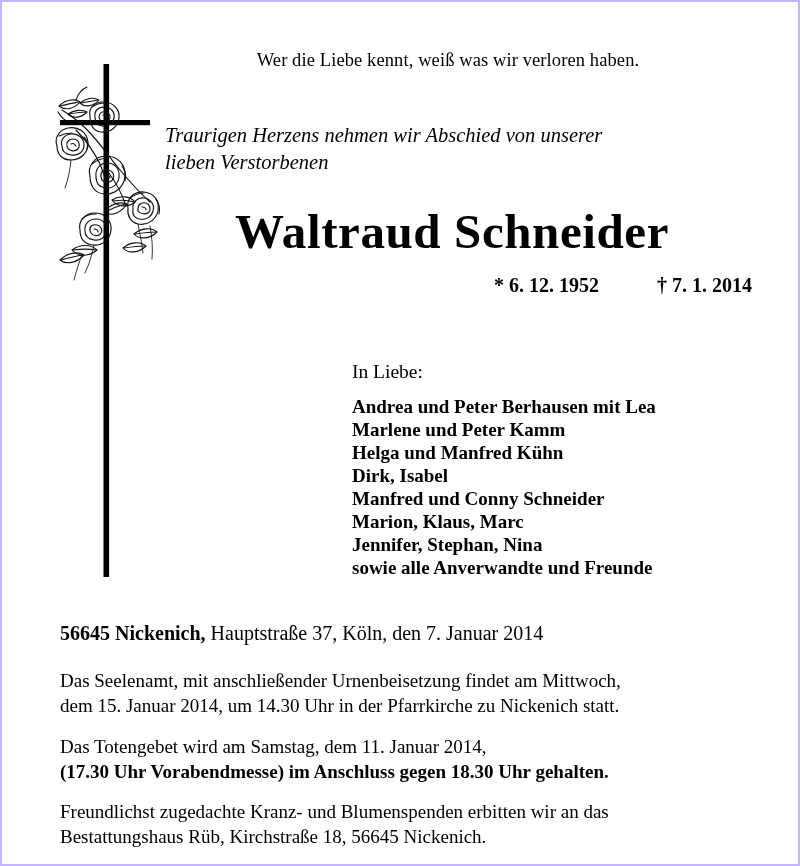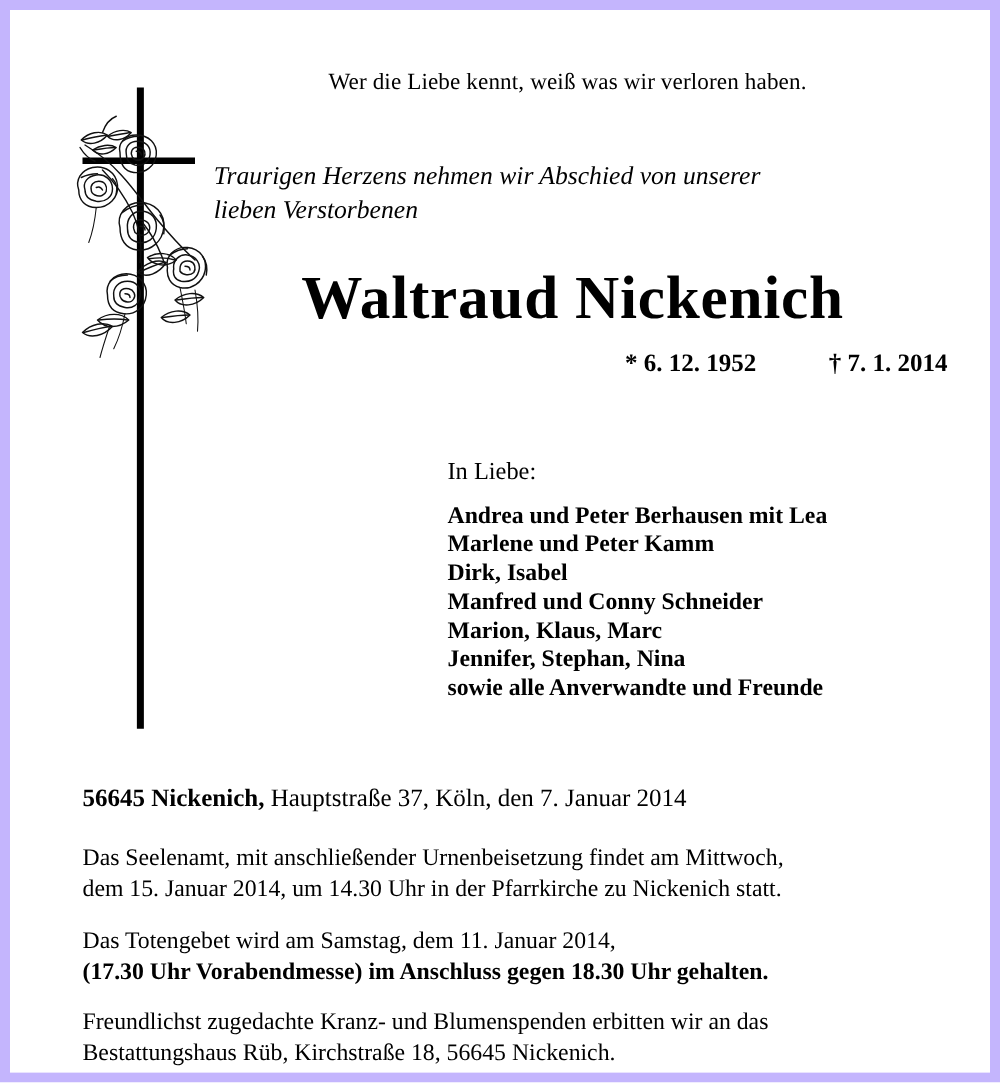--- a/index.html
+++ b/index.html
@@ -12,21 +12,21 @@
     font-family: "Liberation Serif", "DejaVu Serif", serif;
     color: #000000;
   }
 
   .notice {
     position: relative;
     width: 800px;
     height: 866px;
     box-sizing: border-box;
     background: #ffffff;
-    border: 8px solid #c4b5fd;
+    border: 2px solid #c4b5fd;
     overflow: hidden;
   }
 
   .sheet {
     position: relative;
     width: 100%;
     height: 100%;
     background: #ffffff;
   }
 
@@ -280,31 +280,32 @@
           </g>
         </g>
       </svg>
     </div>
 
     <div class="intro">
       <span>Traurigen Herzens nehmen wir Abschied von unserer</span>
       <span class="lastline">lieben Verstorbenen</span>
     </div>
 
-    <div class="name">Waltraud Nickenich</div>
+    <div class="name">Waltraud Schneider</div>
 
     <div class="dates">
       <span>* 6. 12. 1952</span><span class="gap"></span><span>† 7. 1. 2014</span>
     </div>
 
     <div class="mourners">
       <div class="in-liebe">In Liebe:</div>
       <ul>
         <li>Andrea und Peter Berhausen mit Lea</li>
         <li>Marlene und Peter Kamm</li>
+        <li>Helga und Manfred Kühn</li>
         <li>Dirk, Isabel</li>
         <li>Manfred und Conny Schneider</li>
         <li>Marion, Klaus, Marc</li>
         <li>Jennifer, Stephan, Nina</li>
         <li>sowie alle Anverwandte und Freunde</li>
       </ul>
     </div>
 
     <div class="footer">
 

